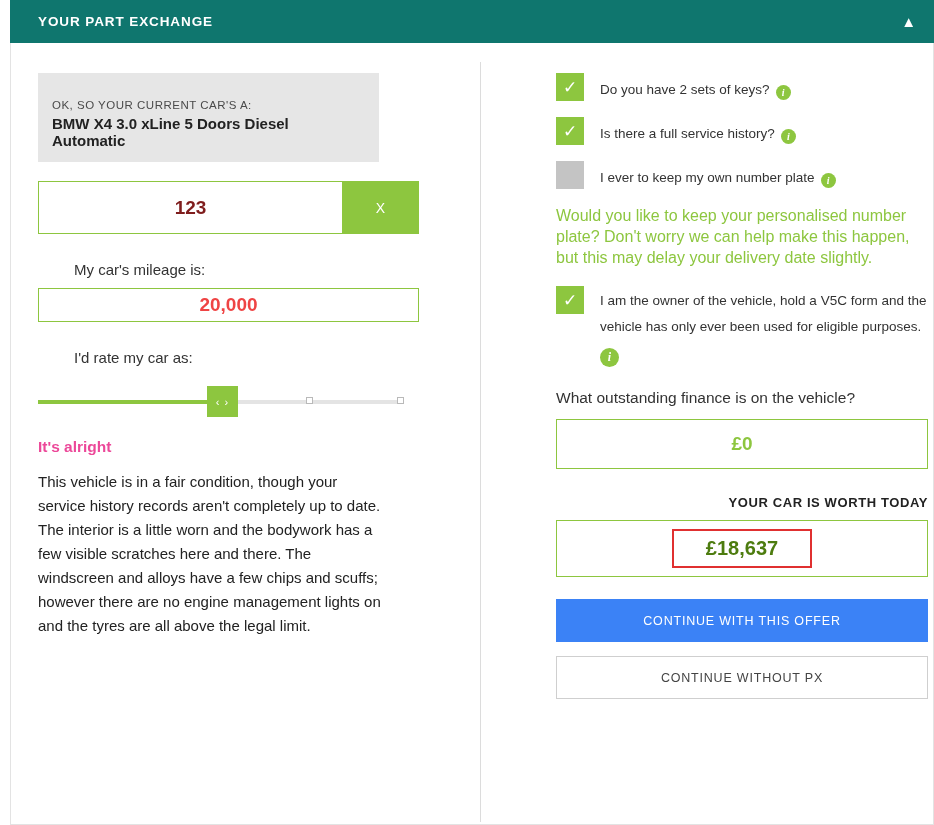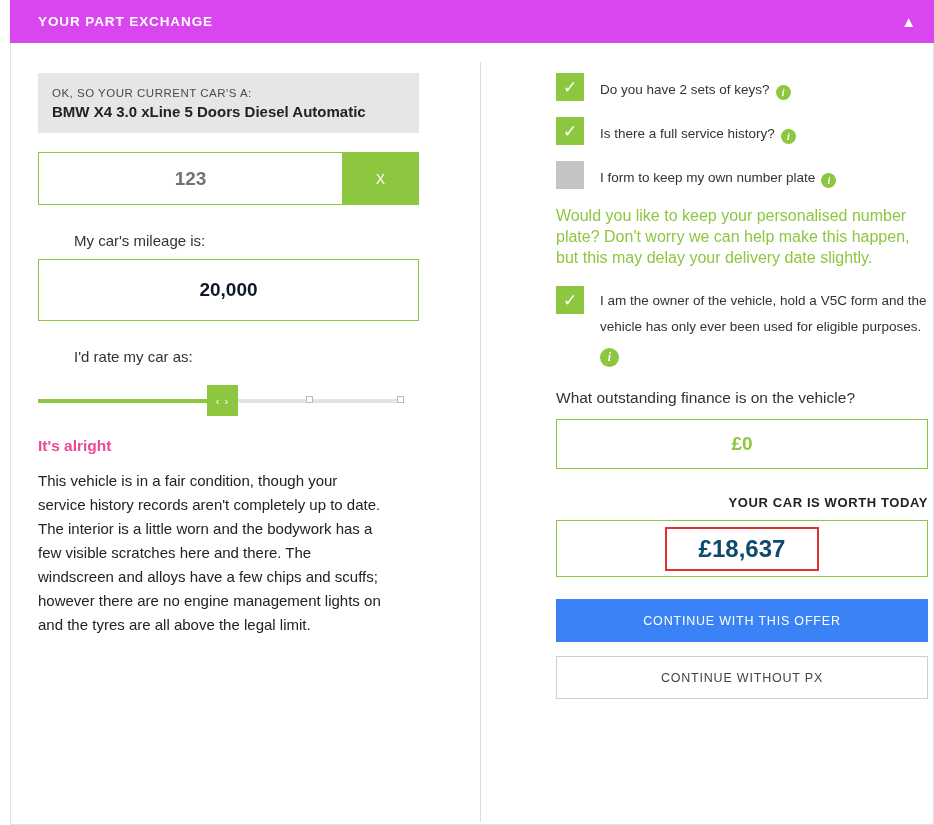--- a/index.html
+++ b/index.html
@@ -15,21 +15,21 @@
     background: #ffffff;
     overflow: hidden;
   }
 
   
   .header {
     position: absolute;
     left: 10px; top: 0;
     width: 924px;
     height: 43px;
-    background: #d946ef;
+    background: #0f766e;
     display: flex;
     align-items: center;
     padding: 0 18px 0 28px;
   }
   .header-title {
     color: #ffffff;
     font-size: 13.5px;
     font-weight: bold;
     letter-spacing: 0.9px;
     text-transform: uppercase;
@@ -60,22 +60,22 @@
   }
 
   
   .left-col {
     position: absolute;
     left: 38px; top: 73px;
     width: 381px;
   }
   .car-box {
     background: #e6e6e6;
-    padding: 14px 14px 13px 14px;
-    width: 381px;
+    padding: 26px 14px 13px 14px;
+    width: 341px;
   }
   .car-box-label {
     font-size: 11.5px;
     color: #4a4a4a;
     letter-spacing: 0.5px;
     text-transform: uppercase;
     margin-bottom: 4px;
   }
   .car-box-name {
     font-size: 15px;
@@ -89,21 +89,21 @@
     width: 381px;
     height: 53px;
   }
   .reg-input {
     flex: 1;
     border: 1px solid #8dc63f;
     border-right: none;
     display: flex;
     align-items: center;
     justify-content: center;
-    color: #737373;
+    color: #7f1d1d;
     font-size: 19px;
     font-weight: bold;
     background: #fff;
   }
   .reg-clear {
     width: 77px;
     background: #8dc63f;
     color: #ffffff;
     display: flex;
     align-items: center;
@@ -114,26 +114,26 @@
 
   .field-label {
     font-size: 15px;
     color: #333;
     margin-top: 27px;
     margin-bottom: 10px;
     margin-left: 36px;
   }
   .value-box {
     width: 381px;
-    height: 62px;
+    height: 34px;
     border: 1px solid #8dc63f;
     display: flex;
     align-items: center;
     justify-content: center;
-    color: #0f172a;
+    color: #ef4444;
     font-size: 19px;
     font-weight: bold;
     background: #fff;
   }
 
   
   .slider-wrap {
     position: relative;
     width: 366px;
     height: 36px;
@@ -292,22 +292,22 @@
     width: 372px;
     height: 57px;
     border: 1px solid #8dc63f;
     display: flex;
     align-items: center;
     justify-content: center;
     background: #fff;
   }
   .worth-value {
     border: 2px solid #e03030;
-    color: #0c4a6e;
-    font-size: 24px;
+    color: #4d7c0f;
+    font-size: 20px;
     font-weight: bold;
     padding: 6px 32px;
   }
   .btn-primary {
     width: 372px;
     height: 43px;
     background: #3b82f6;
     color: #ffffff;
     border: none;
     font-size: 12.5px;
@@ -385,21 +385,21 @@
     <div class="check-row">
       <div class="checkbox">✓</div>
       <div class="check-text">
         <span>Is there a full service history?</span><span class="info-icon">i</span>
       </div>
     </div>
 
     <div class="check-row">
       <div class="checkbox unchecked"></div>
       <div class="check-text">
-        <span>I form to keep my own number plate</span><span class="info-icon">i</span>
+        <span>I ever to keep my own number plate</span><span class="info-icon">i</span>
       </div>
     </div>
 
     <div class="plate-note">Would you like to keep your personalised number plate? Don't worry we can help make this happen, but this may delay your delivery date slightly.</div>
 
     <div class="check-row owner-row">
       <div class="checkbox">✓</div>
       <div class="owner-text">
         <span>I am the owner of the vehicle, hold a V5C form and the vehicle has only ever been used for eligible purposes.</span>
         <span class="info-icon block">i</span>

